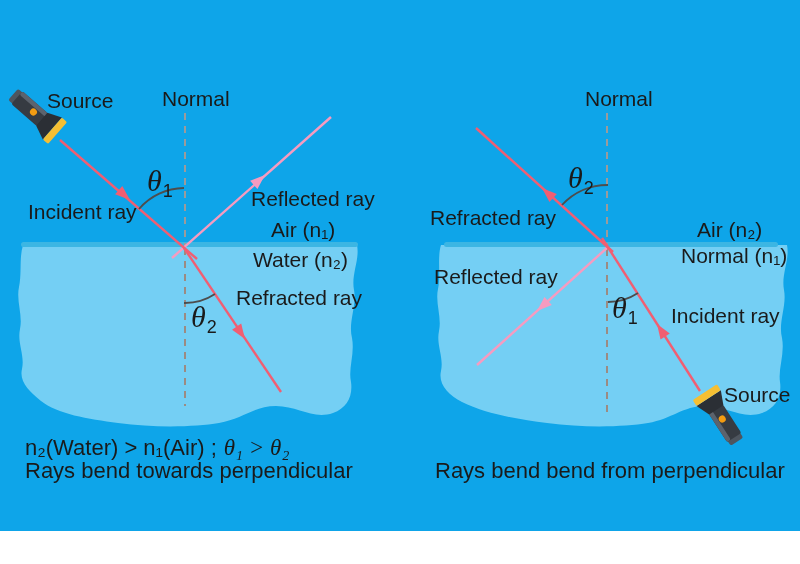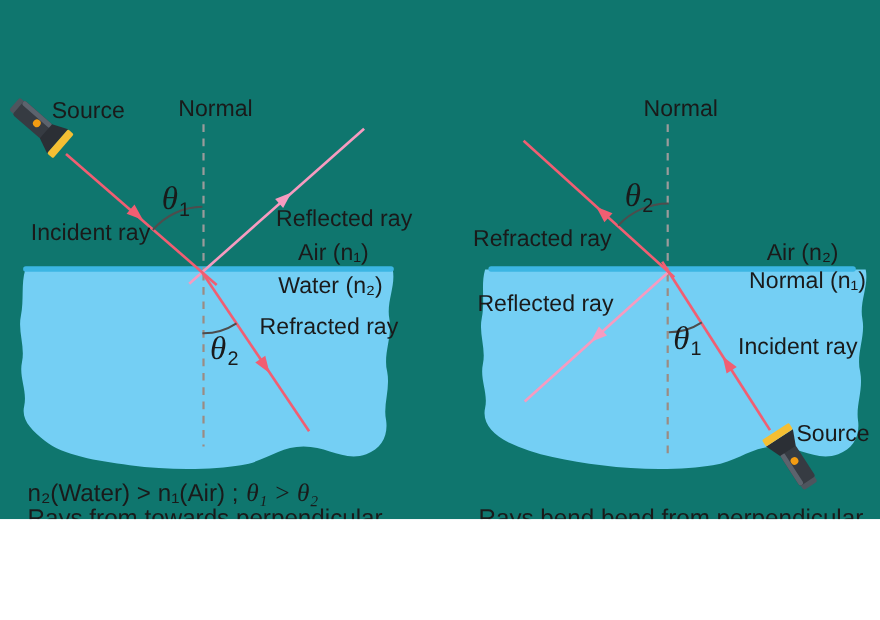--- a/index.html
+++ b/index.html
@@ -1,16 +1,16 @@
 <!DOCTYPE html>
 <html style="--water-fill: #74CFF4; --water-surface-line: #3CB6E3; --ray-strong: #F15E72; --ray-light: #F79BC0; --normal-dash-air: #9B9B9B; --normal-dash-water: #9C8B82; --angle-arc: #4D4D4D; --text: #1A1A1A; --flashlight-tail: #4E555E; --flashlight-body: #363B42; --flashlight-highlight: #5C636D; --flashlight-head: #2B2F35; --flashlight-band: #F5BF33; --flashlight-button: #F39C12;"><head>
 <meta charset="utf-8">
 <style>
   html,body{margin:0;padding:0;background:#ffffff;}
-  .stage{position:relative;width:800px;height:472px;background:#0f766e;overflow:hidden;
+  .stage{position:relative;width:800px;height:531px;background:#0ea5e9;overflow:hidden;
          font-family:"Liberation Sans",sans-serif;color:var(--text,#1a1a1a);}
   .stage svg{position:absolute;left:0;top:0;}
   .lbl{position:absolute;font-size:21px;line-height:1.05;white-space:pre;color:var(--text);}
   .cap{position:absolute;font-size:22px;line-height:1.05;white-space:pre;color:var(--text);}
   .cap .cap-angles{font-family:"Liberation Serif",serif;font-style:italic;font-size:23px;margin-left:7px;}
   .theta-label{position:absolute;white-space:nowrap;}
   .tsym{font-family:"Liberation Serif",serif;font-style:italic;font-size:30px;}
   .tsub{font-size:18px;vertical-align:-6px;margin-left:1px;}
   
   .water{fill:var(--water-fill);}
@@ -126,21 +126,21 @@
   <div class="lbl" style="left:28px;top:201px">Incident ray</div>
   <div class="lbl" style="left:251px;top:188px">Reflected ray</div>
   <div class="lbl" style="left:271px;top:219px">Air (n₁)</div>
   <div class="lbl" style="left:253px;top:249px">Water (n₂)</div>
   <div class="lbl" style="left:236px;top:287px">Refracted ray</div>
 
   <div class="theta-label" style="left:147px;top:164px"><span class="tsym">θ</span><span class="tsub">1</span></div>
   <div class="theta-label" style="left:191px;top:300px"><span class="tsym">θ</span><span class="tsub">2</span></div>
 
   <div class="cap" style="left:25px;top:436px"><span class="cap-formula">n₂(Water) &gt; n₁(Air) ;</span><span class="cap-angles">θ₁ &gt; θ₂</span></div>
-  <div class="cap" style="left:25px;top:459px">Rays from towards perpendicular</div>
+  <div class="cap" style="left:25px;top:459px">Rays bend towards perpendicular</div>
 
   <div class="lbl" style="left:585px;top:88px">Normal</div>
   <div class="lbl" style="left:430px;top:207px">Refracted ray</div>
   <div class="lbl" style="left:697px;top:219px">Air (n₂)</div>
   <div class="lbl" style="left:681px;top:245px">Normal (n₁)</div>
   <div class="lbl" style="left:434px;top:266px">Reflected ray</div>
   <div class="lbl" style="left:671px;top:305px">Incident ray</div>
   <div class="lbl" style="left:724px;top:384px">Source</div>
 
   <div class="theta-label" style="left:568px;top:161px"><span class="tsym">θ</span><span class="tsub">2</span></div>

